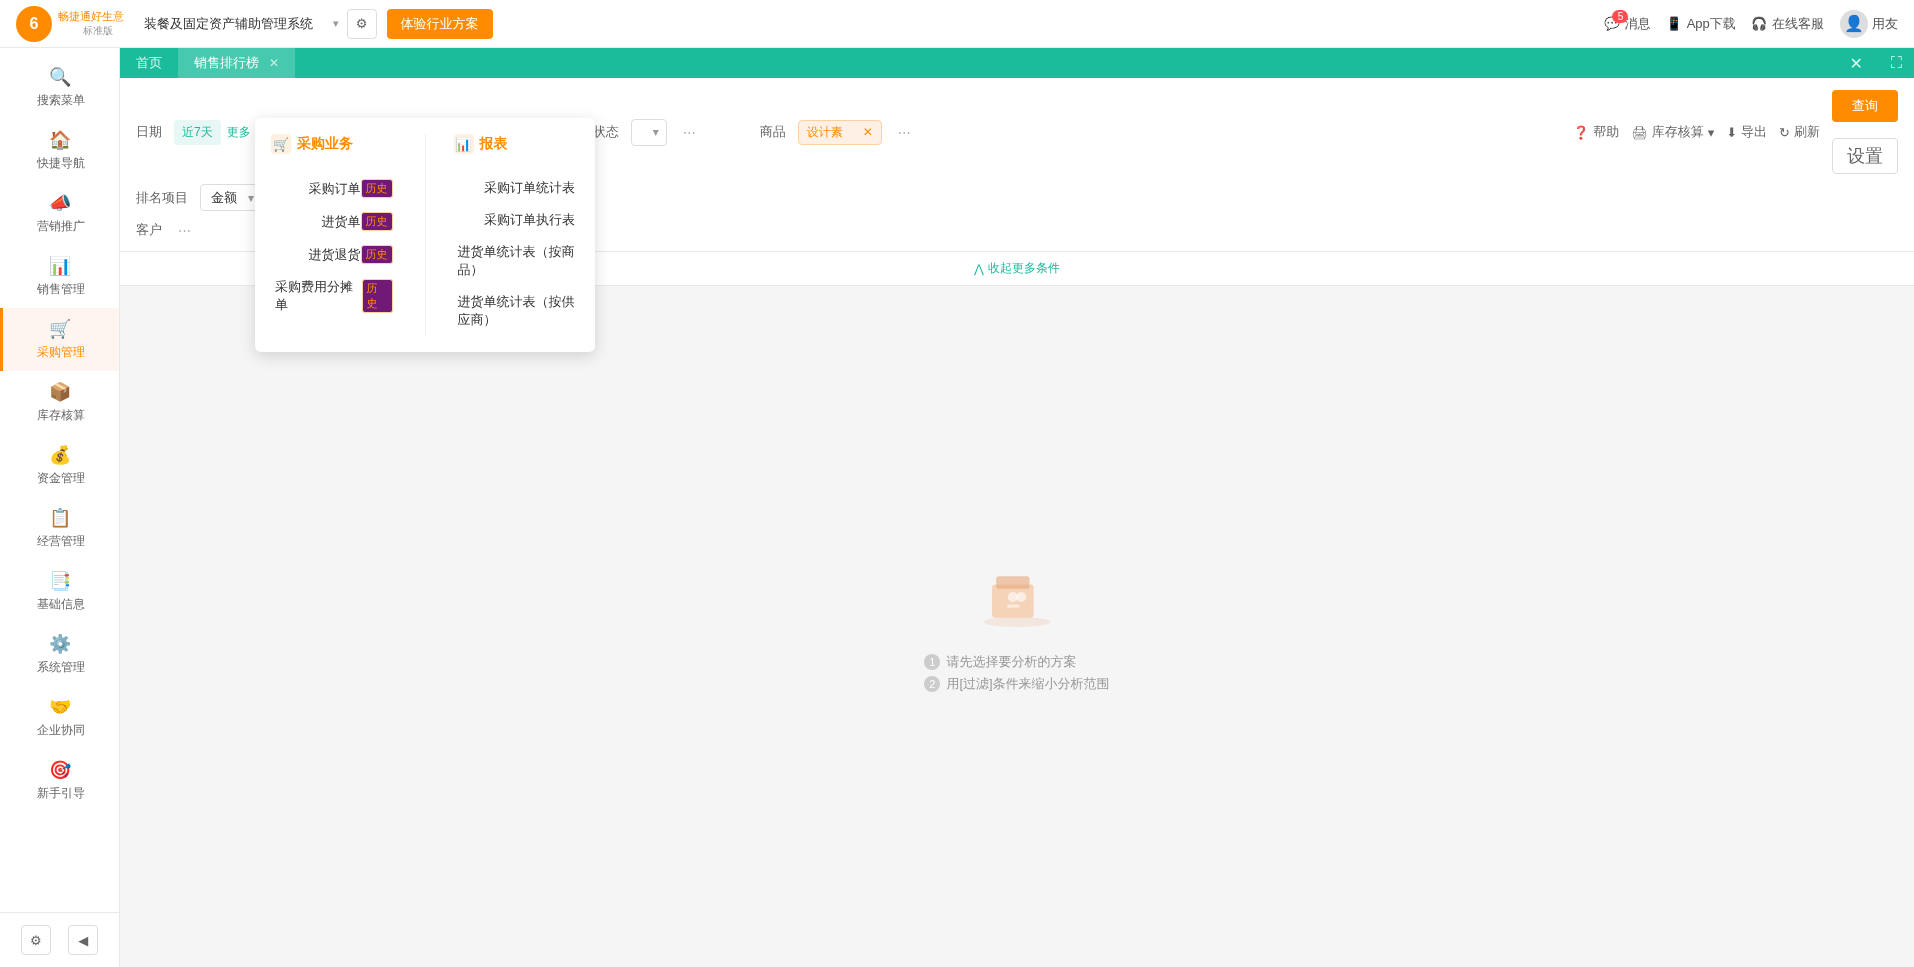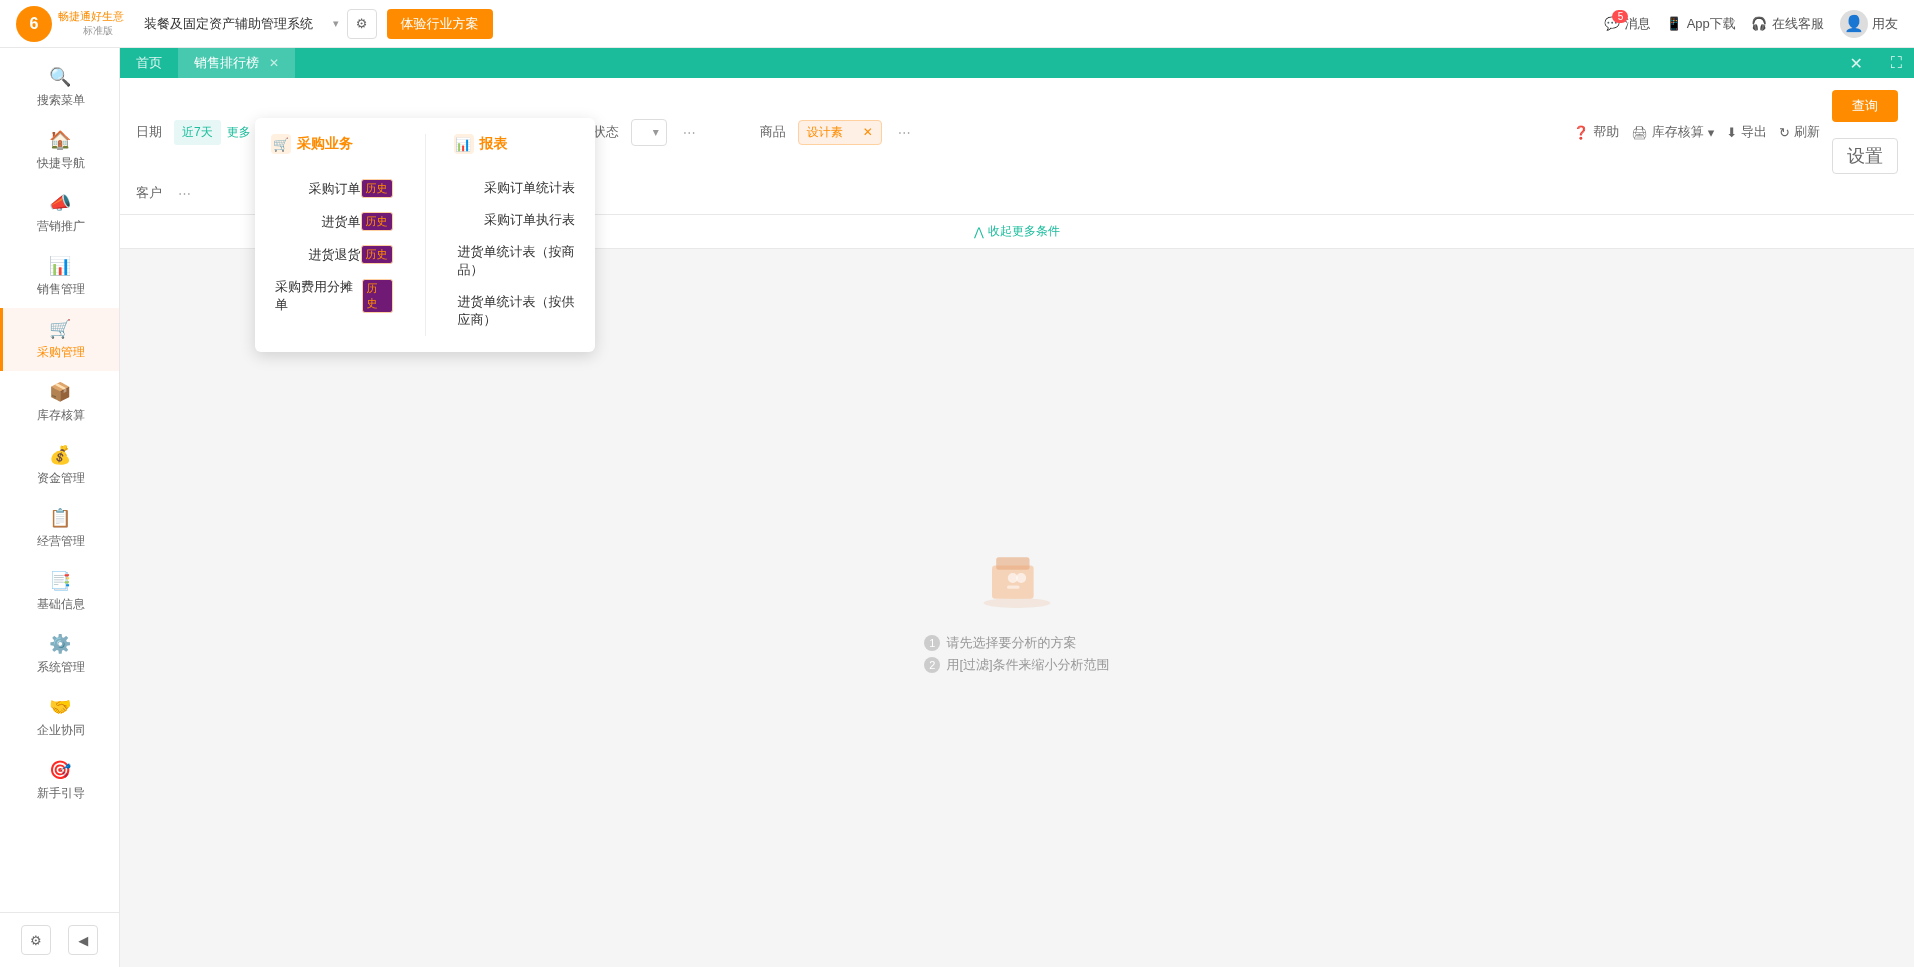--- a/index.html
+++ b/index.html
@@ -613,20 +613,34 @@
               <span>↻</span>
               <span>刷新</span>
             </div>
             <div style="display:flex;flex-direction:column;">
               <button class="query-btn">查询</button>
               <button class="setting-btn">设置</button>
             </div>
           </div>
         </div>
 
+        <div class="filter-row">
+          <span class="filter-label">排名项目</span>
+          <div class="select-wrapper">
+            <select class="filter-select">
+              <option>金额</option>
+            </select>
+          </div>
+          <span class="filter-dots">⋯</span>
+
+          <span style="width:60px;"></span>
+
+          <span class="filter-label">业务员</span>
+          <span class="filter-dots">⋯</span>
+        </div>
 
         <div class="filter-row">
           <span class="filter-label">客户</span>
           <span class="filter-dots">⋯</span>
         </div>
       </div>
 
       <div class="collapse-bar">
         <span>⋀</span>
         <span style="margin-left:4px;">收起更多条件</span>

